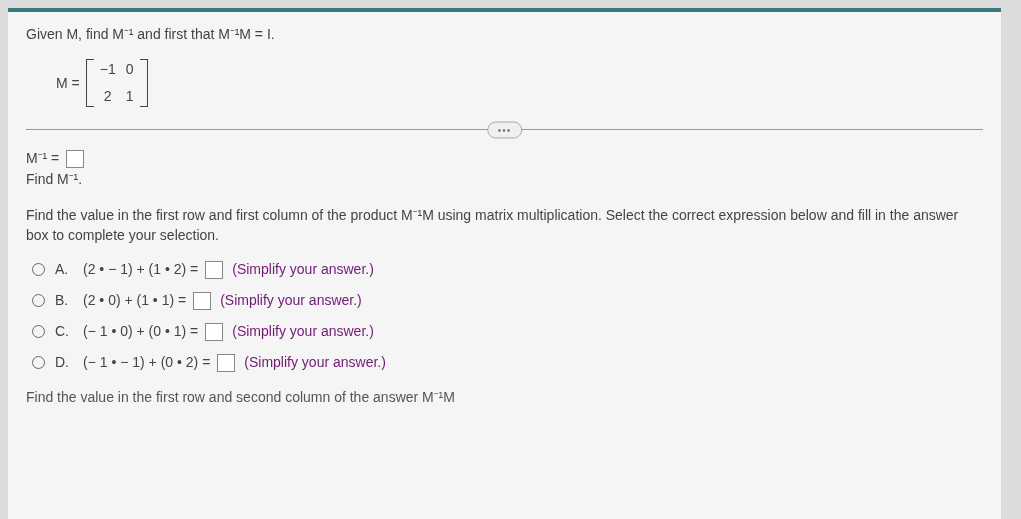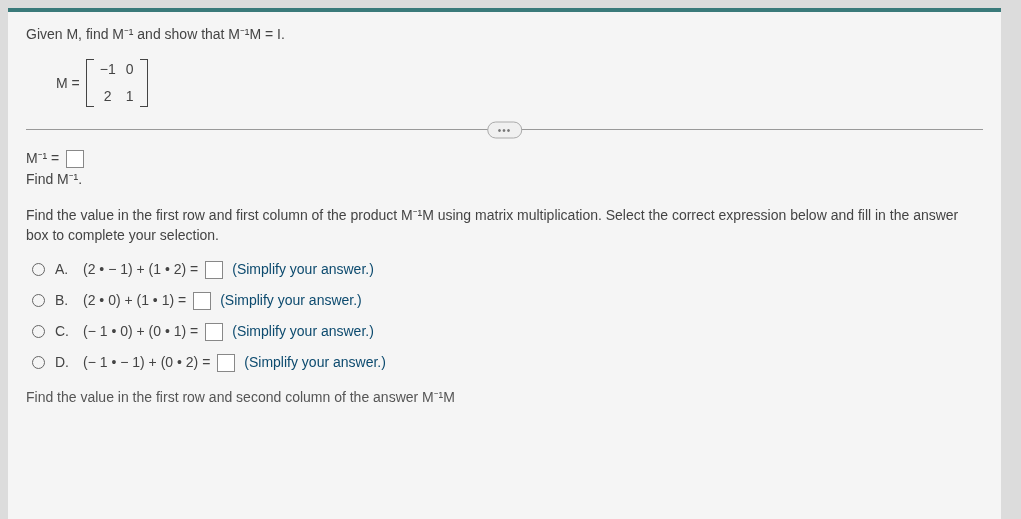--- a/index.html
+++ b/index.html
@@ -83,30 +83,30 @@
       width: 13px;
       height: 13px;
       border: 1.5px solid #666;
       border-radius: 50%;
       margin-right: 10px;
       flex-shrink: 0;
       cursor: pointer;
     }
     .option-label { margin-right: 10px; min-width: 18px; }
     .option-expr { margin-right: 4px; text-align: right; }
-    .hint { color: #0c4a6e; }
+    .hint { color: #701a75; }
     .cutoff { margin-top: 14px; color: #555; white-space: nowrap; overflow: hidden; }
   </style>
 </head>
 <body>
 
 <div class="page">
 
   <div class="problem-header">
-    <span>Given M, find M⁻¹ and show that M⁻¹M = I.</span>
+    <span>Given M, find M⁻¹ and first that M⁻¹M = I.</span>
   </div>
 
   <div class="matrix-row">
     <span>M =</span>
     <span class="matrix">
       <span class="bracket-l"></span>
       <span class="matrix-cells">
         <span>−1</span>
         <span>0</span>
         <span>2</span>

